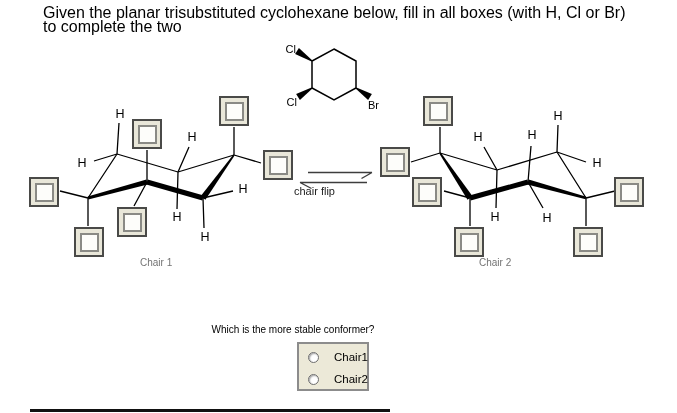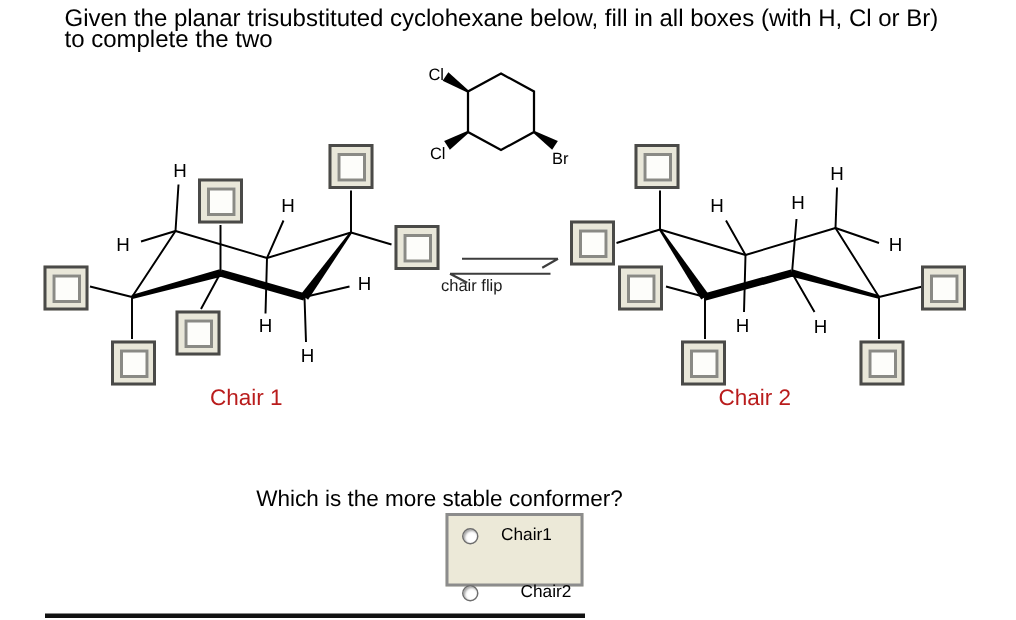--- a/index.html
+++ b/index.html
@@ -1,31 +1,31 @@
 <!DOCTYPE html>
 <html style="--box-outer-border: #4a4a48; --box-fill: #e9e7d9; --box-inner-border: #8a8a85; --panel-fill: #ece9d8; --panel-border: #8c8c8c; --bond-color: #000000;"><head>
 <meta charset="utf-8">
 <style>
   html,body { margin:0; padding:0; background:#fff; font-family:"Liberation Sans", sans-serif; }
   .stage { position:relative; width:677px; height:413px; background:#ffffff; overflow:hidden; }
   .title { position:absolute; left:43px; top:6px; width:600px; font-size:16px; line-height:13.5px; color:#000; }
   .bonds-svg { position:absolute; left:0; top:0; }
-  .chair-label { position:absolute; font-size:15px; color:#b91c1c; }
+  .chair-label { position:absolute; font-size:10px; color:#737373; }
   .chairflip-label { position:absolute; left:294px; top:148px; font-size:11px; color:#1c1c1c;margin-top:37px; }
   .abox { position:absolute; width:30px; height:30px; box-sizing:border-box;
           border:2px solid var(--box-outer-border,#4a4a48); background:var(--box-fill,#e9e7d9);
           display:flex; align-items:center; justify-content:center; cursor:pointer; }
   .abox-inner { width:19px; height:19px; box-sizing:border-box;
           border:2px solid var(--box-inner-border,#8a8a85); background:#fdfdfa; }
-  .question { position:absolute; left:0; top:324px; width:586px; text-align:center; font-size:15px; color:#000; }
-  .radio-group { position:absolute; left:297px; top:342px; width:92px; height:49px; box-sizing:border-box;
+  .question { position:absolute; left:0; top:324px; width:586px; text-align:center; font-size:10px; color:#000; }
+  .radio-group { position:absolute; left:297px; top:342px; width:72px; height:49px; box-sizing:border-box;
           background:var(--panel-fill,#ece9d8); border:2px solid var(--panel-border,#8c8c8c); }
   .radio-row { position:absolute; left:9px; height:14px; display:flex; align-items:center; cursor:pointer; }
   .radio-row.r1 { top:6px; }
-  .radio-row.r2 { top:44px;gap:13px; }
+  .radio-row.r2 { top:28px; }
   .radio-circle { width:11px; height:11px; border-radius:50%; background:#fff; box-sizing:border-box;
           border:1.5px solid #6e6e6e;
           box-shadow: inset 1px 1px 1.5px rgba(0,0,0,0.35), inset -1px -1px 1px rgba(255,255,255,0.9); }
   .radio-label { margin-left:15px; font-size:11.5px; color:#000; }
   .bottom-line { position:absolute; left:30px; top:409px; width:360px; height:3px; background:#111; }
   svg text { fill:#000; }
   .h-label { font-size:12.5px; }
   .atom-label { font-size:11px; }
 </style>
 </head>

